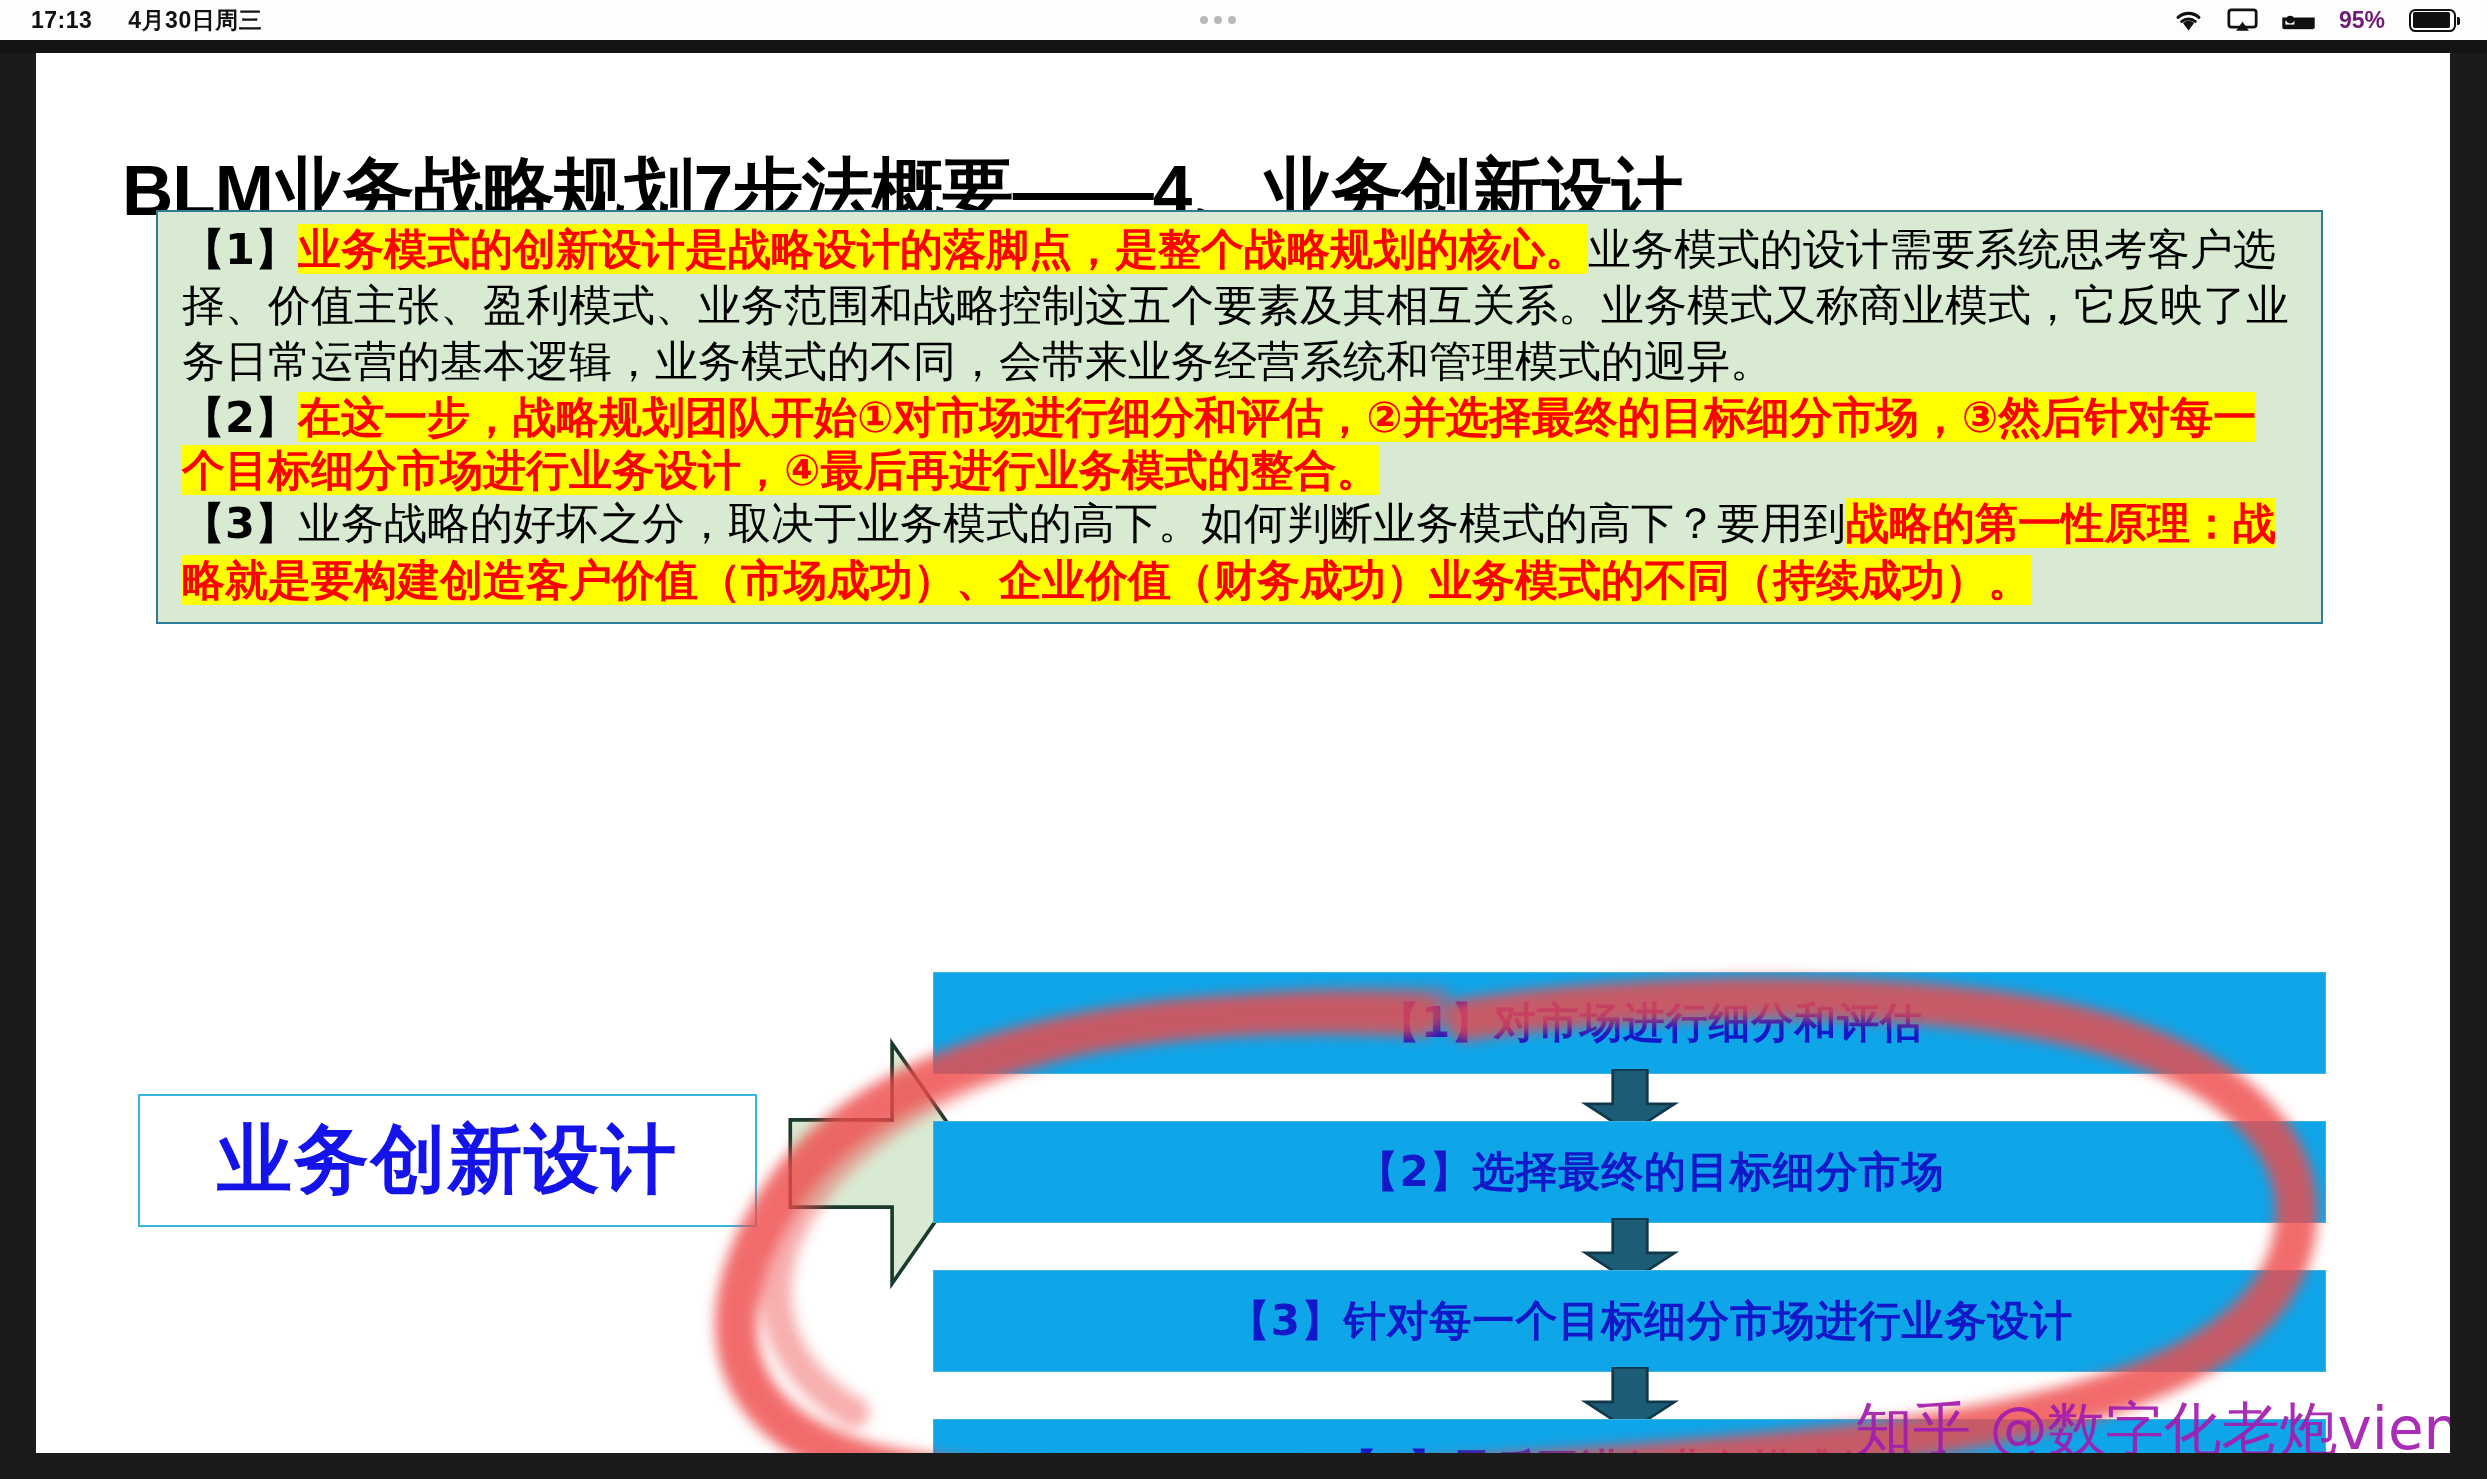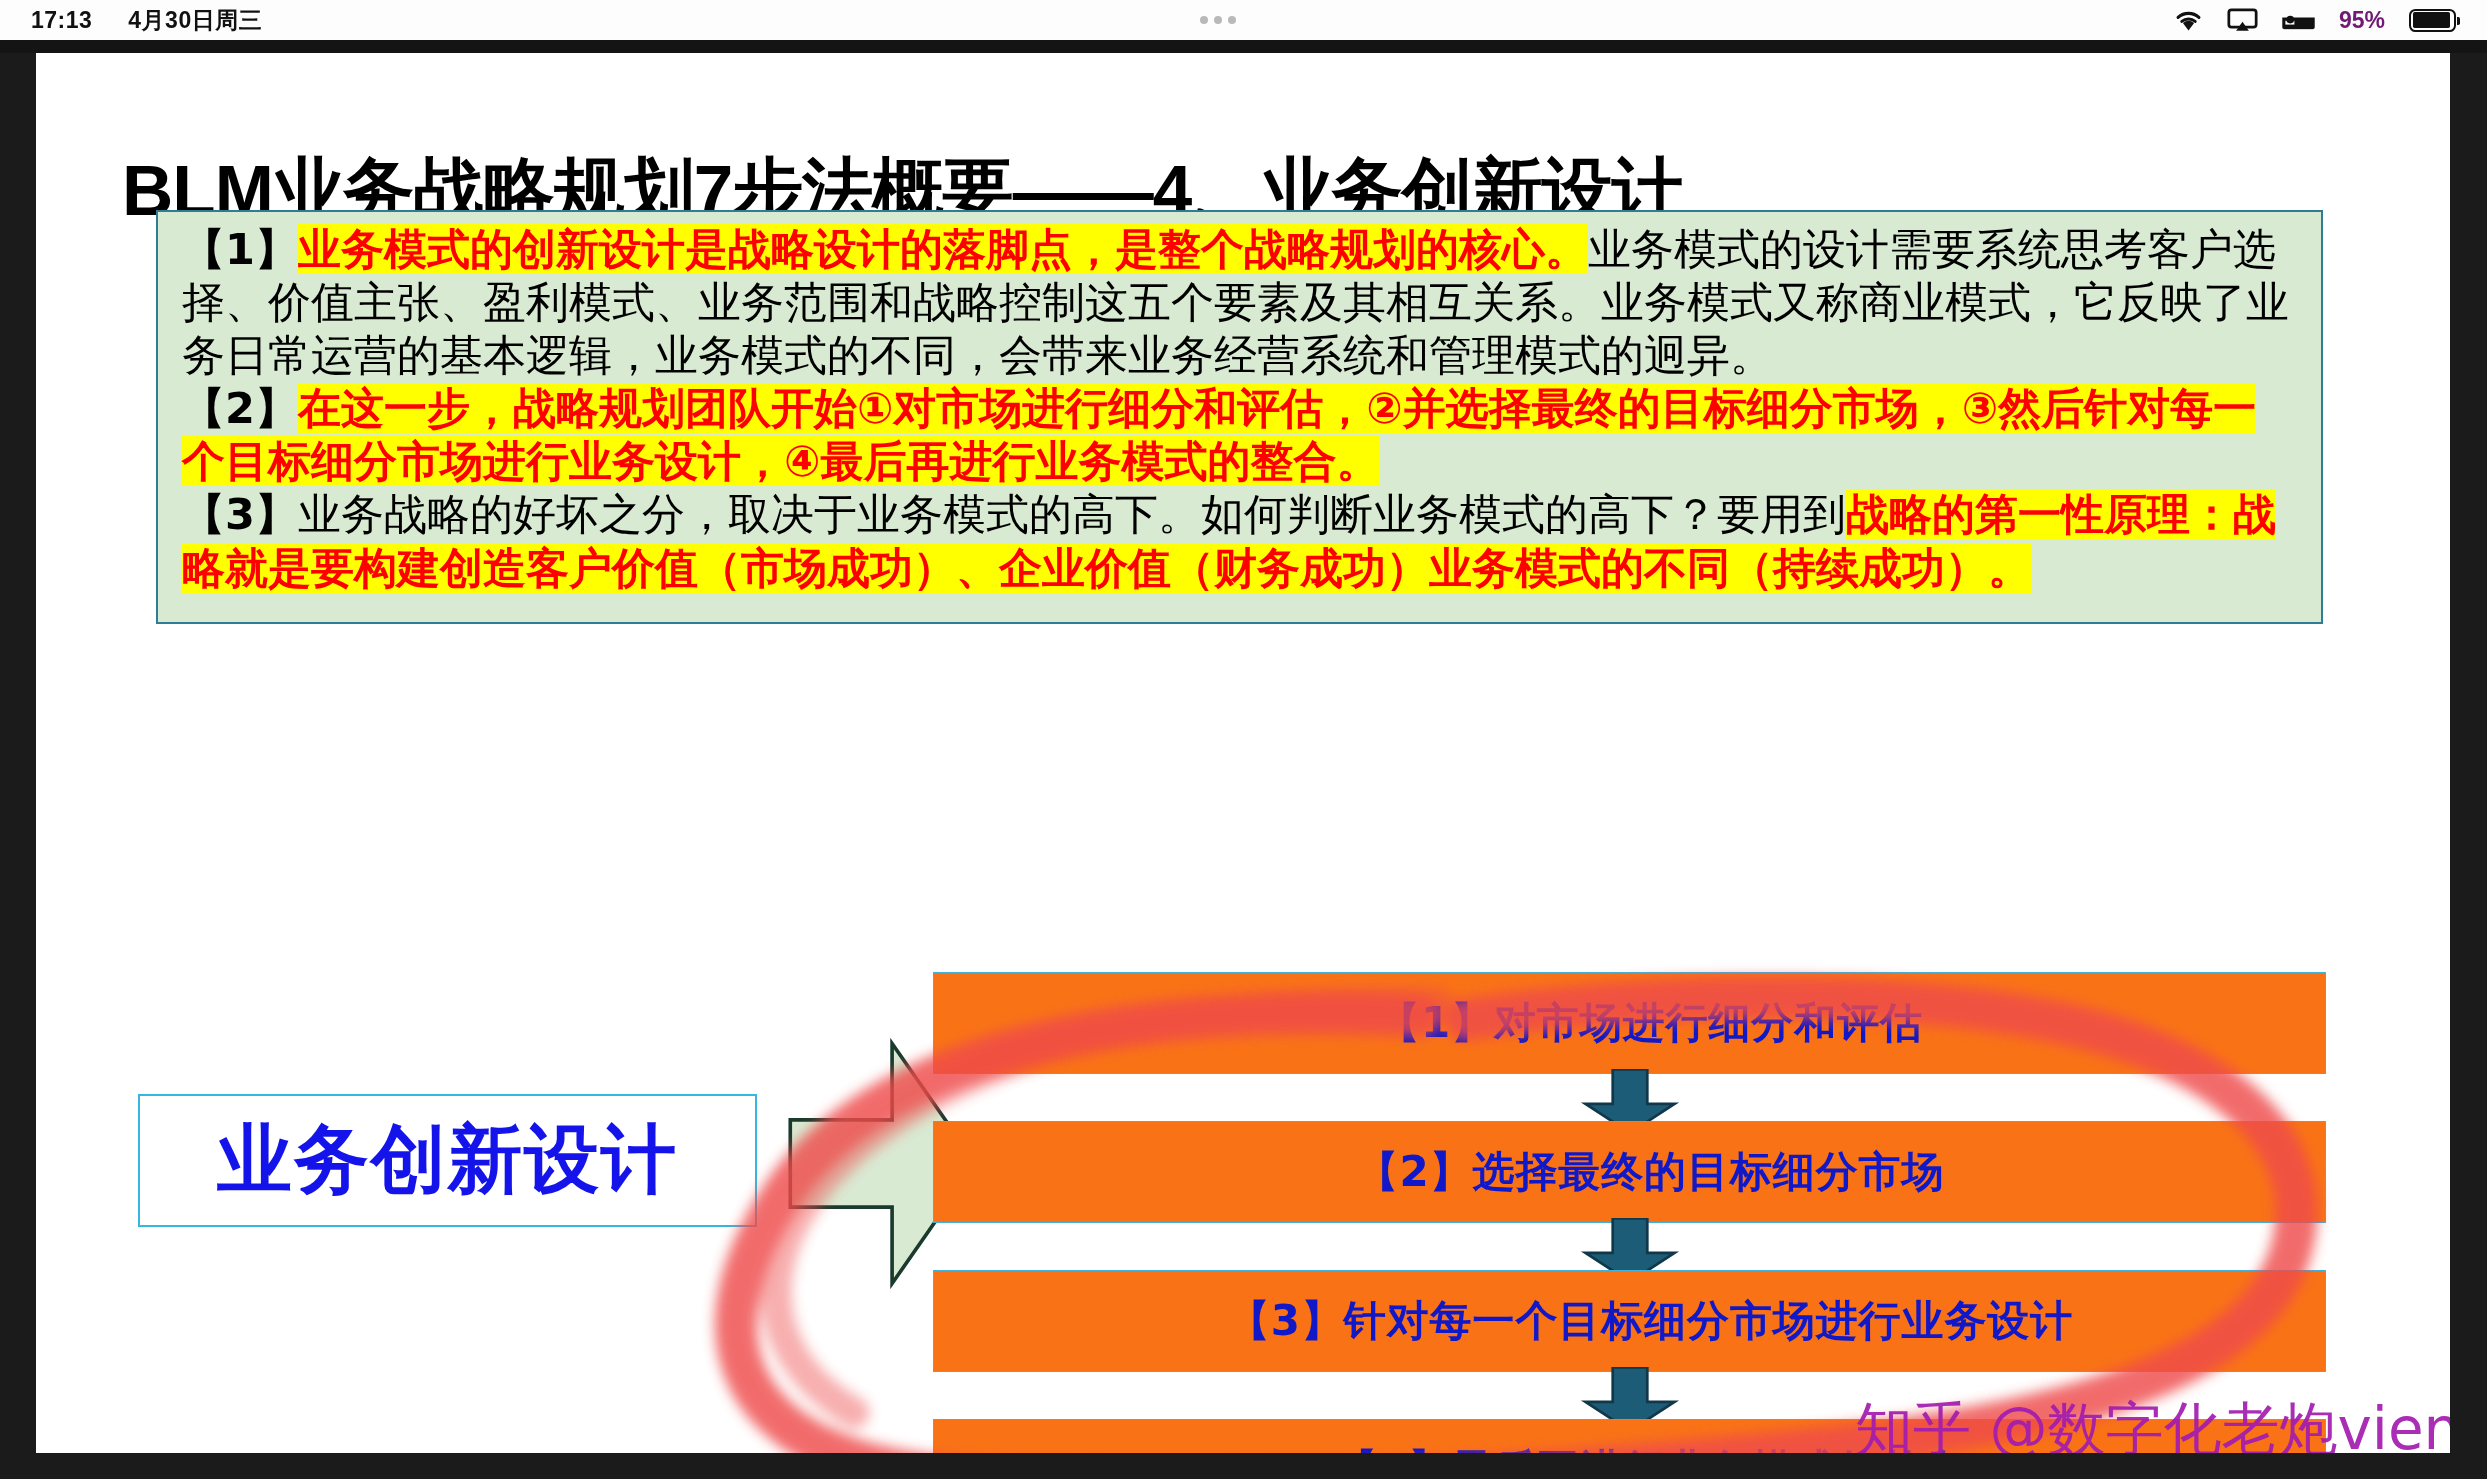--- a/index.html
+++ b/index.html
@@ -50,42 +50,42 @@
     position:absolute;left:120px;top:157px;width:2167px;height:414px;
     background:#d9ead3;border:2.7px solid #2f7d95;
     box-sizing:border-box;padding:11px 24px 7.3px 24px;
   }
   #green-box .para{
     font-size:43px;line-height:1.235;color:#000;
     font-family:"DejaVu Sans","Liberation Sans",sans-serif;
     font-weight:400;
   }
   .hl{background:#ffff00;color:#ff0000;font-weight:700;}
-  .bk{color:#000;font-weight:400;}
+  .bk{color:#000;font-weight:400;font-family:Liberation Mono, monospace;}
   .lead{font-weight:700;color:#000;}
 
   
   #label-box{
     position:absolute;left:102px;top:1041px;width:619px;height:133px;
     border:2.7px solid #35b7e0;background:#ffffff;box-sizing:border-box;
     display:flex;align-items:center;justify-content:center;
   }
   #label-box span{
     font-size:75px;font-weight:700;color:#1414ea;letter-spacing:1.8px;
     font-family:"DejaVu Sans","Liberation Sans",sans-serif;
   }
 
   
   #green-arrow{position:absolute;left:747px;top:983px;width:200px;height:255px;}
 
   
   #flow{position:absolute;left:897px;top:919px;width:1393px;}
   .flow-box{
     position:relative;width:1393px;height:102px;
-    background:#f97316;border:1.8px solid #3fb3dd;
+    background:#0ea5e9;border:1.8px solid #3fb3dd;
     box-sizing:border-box;display:flex;align-items:center;justify-content:center;padding-left:42px;
   }
   .flow-box span{
     font-size:42px;font-weight:700;color:#1018c8;letter-spacing:0.9px;
     font-family:"DejaVu Sans","Liberation Sans",sans-serif;
   }
   .flow-gap{height:47px;position:relative;}
   .flow-gap svg{position:absolute;left:50%;top:-5.5px;transform:translateX(-50%);}
 
   

